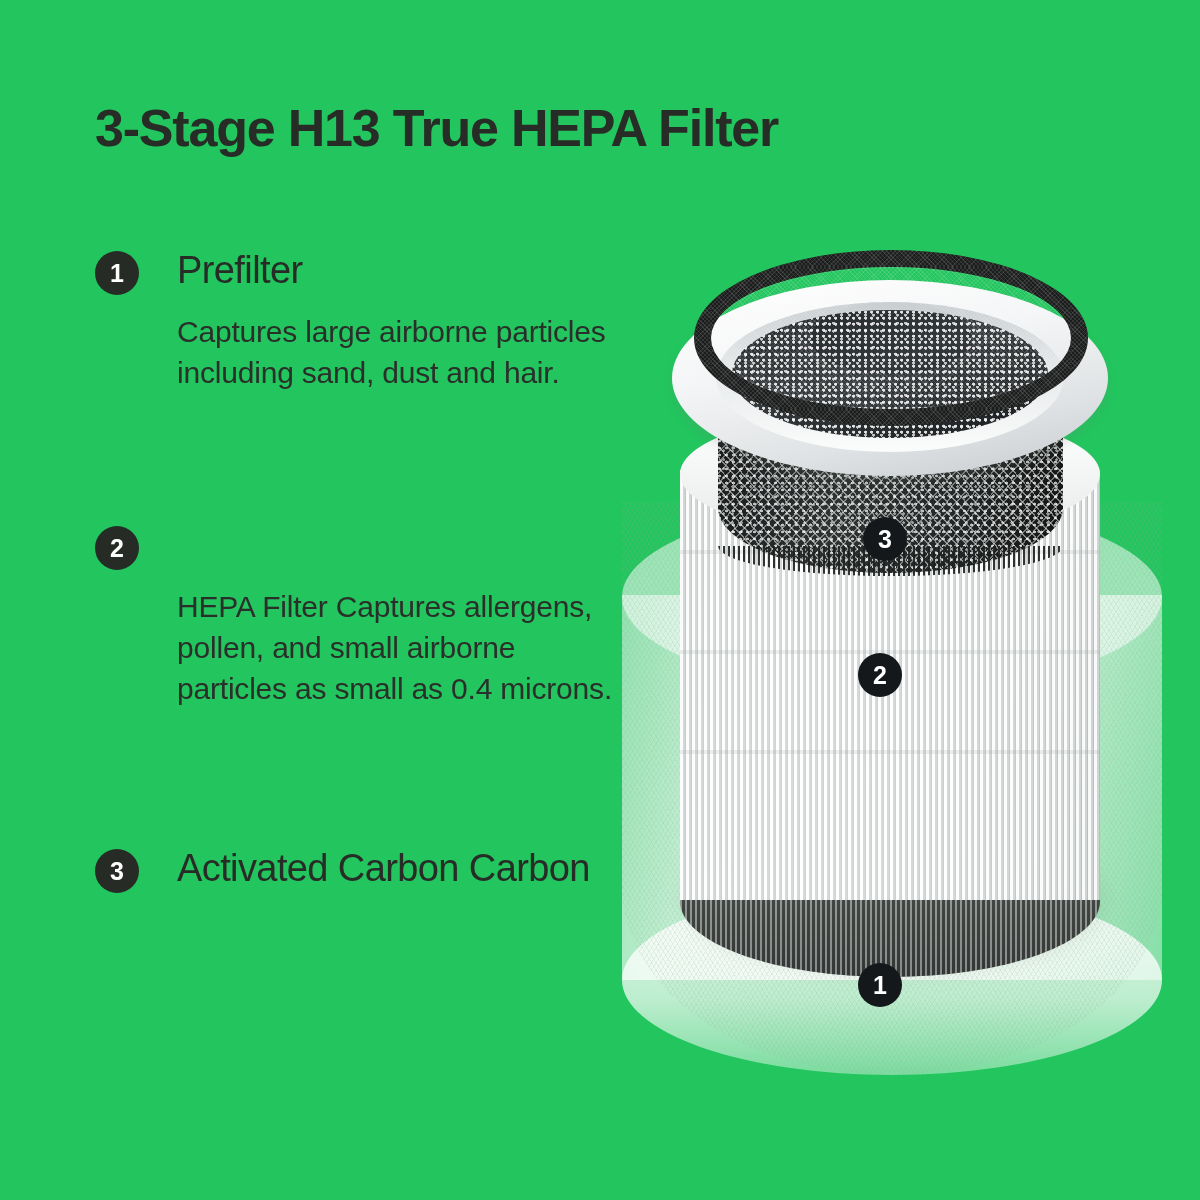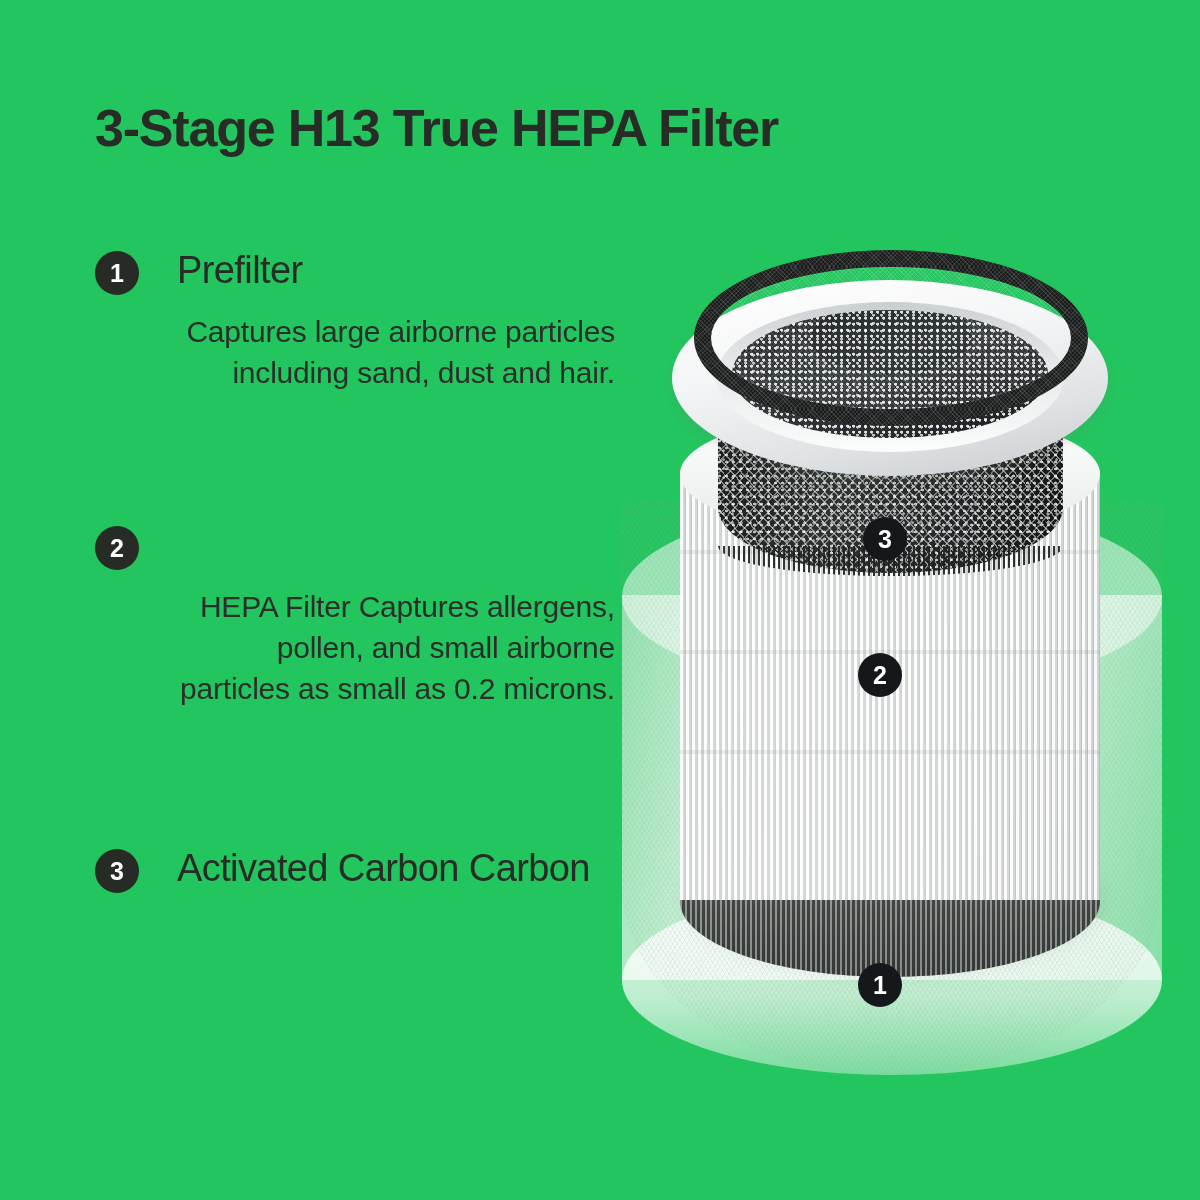--- a/index.html
+++ b/index.html
@@ -65,21 +65,20 @@
     color:#272c27;
   }
 
   .stage-desc {
     padding-left:82px;
     margin-top:13px;
     font-size:30px;
     line-height:41px;
     letter-spacing:-0.2px;
     color:#2a2f2a;
-    text-align:right;
   }
 
   
 
   #product {
     position:absolute;
     left:600px; top:250px;
     width:600px; height:900px;
   }
 
@@ -290,21 +289,21 @@
       <span class="badge">1</span>
       <span class="stage-title">Prefilter</span>
     </div>
     <p class="stage-desc">Captures large airborne particles including sand, dust and hair.</p>
   </div>
 
   <div class="stage" id="stage-1">
     <div class="stage-head">
       <span class="badge">2</span>
     </div>
-    <p class="stage-desc">HEPA Filter Captures allergens, pollen, and small airborne particles as small as 0.2 microns.</p>
+    <p class="stage-desc">HEPA Filter Captures allergens, pollen, and small airborne particles as small as 0.4 microns.</p>
   </div>
 
   <div class="stage" id="stage-2">
     <div class="stage-head">
       <span class="badge">3</span>
       <span class="stage-title">Activated Carbon Carbon</span>
     </div>
   </div>
 
   <div id="product">

